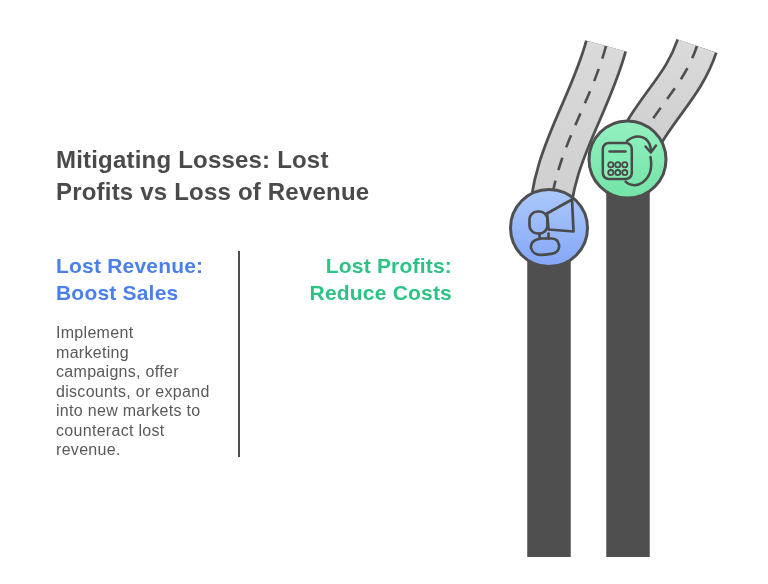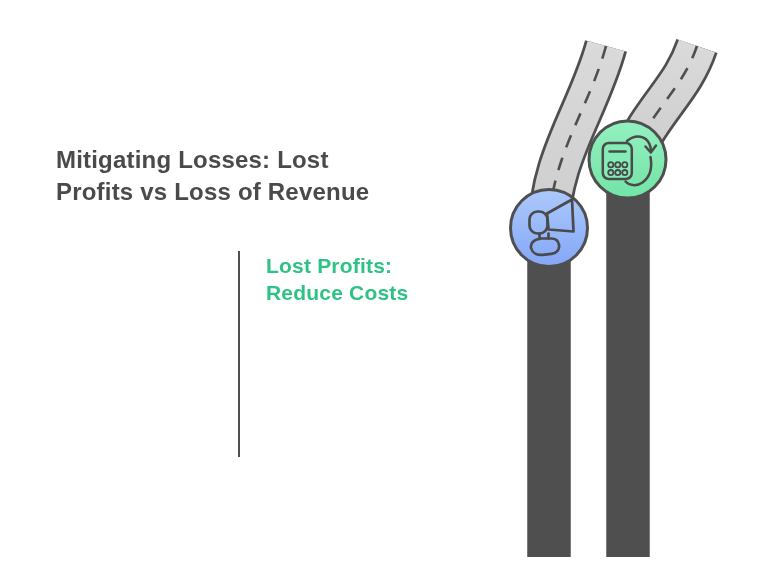--- a/index.html
+++ b/index.html
@@ -16,39 +16,50 @@
     color:#4a4a4a;white-space:pre-line;
   }
   .col{position:absolute;top:252px;}
   .col-left{left:56px;width:176px;}
   .col-right{left:266px;width:186px;}
   .heading{
     margin:0;font-size:21px;line-height:27px;font-weight:700;letter-spacing:.2px;
     white-space:pre-line;
   }
   .heading-blue{color:#4a80ea;}
-  .heading-green{color:#2fc285;}
+  .heading-green{color:#2fc285;text-align:right;}
   .body-text{
     margin:17px 0 0 0;font-size:16px;line-height:19.5px;letter-spacing:.3px;
     color:#595959;white-space:pre-line;
   }
   .divider{
     position:absolute;left:238px;top:251px;width:2px;height:206px;
     background:#4f4f4f;
   }
   .roads-svg{position:absolute;left:0;top:0;}
 </style>
 </head>
 <body>
 
 <div class="canvas">
 
   <h1 class="title">Mitigating Losses: Lost
 Profits vs Loss of Revenue</h1>
 
+  <div class="col col-left">
+    <h2 class="heading heading-blue">Lost Revenue:
+Boost Sales</h2>
+    <p class="body-text">Implement
+marketing
+campaigns, offer
+discounts, or expand
+into new markets to
+counteract lost
+revenue.</p>
+  </div>
 
   <div class="divider"></div>
 
   <div class="col col-right">
     <h2 class="heading heading-green">Lost Profits:
 Reduce Costs</h2>
   </div>
 
   <svg class="roads-svg" width="768" height="584" viewBox="0 0 768 584">
     <defs>

